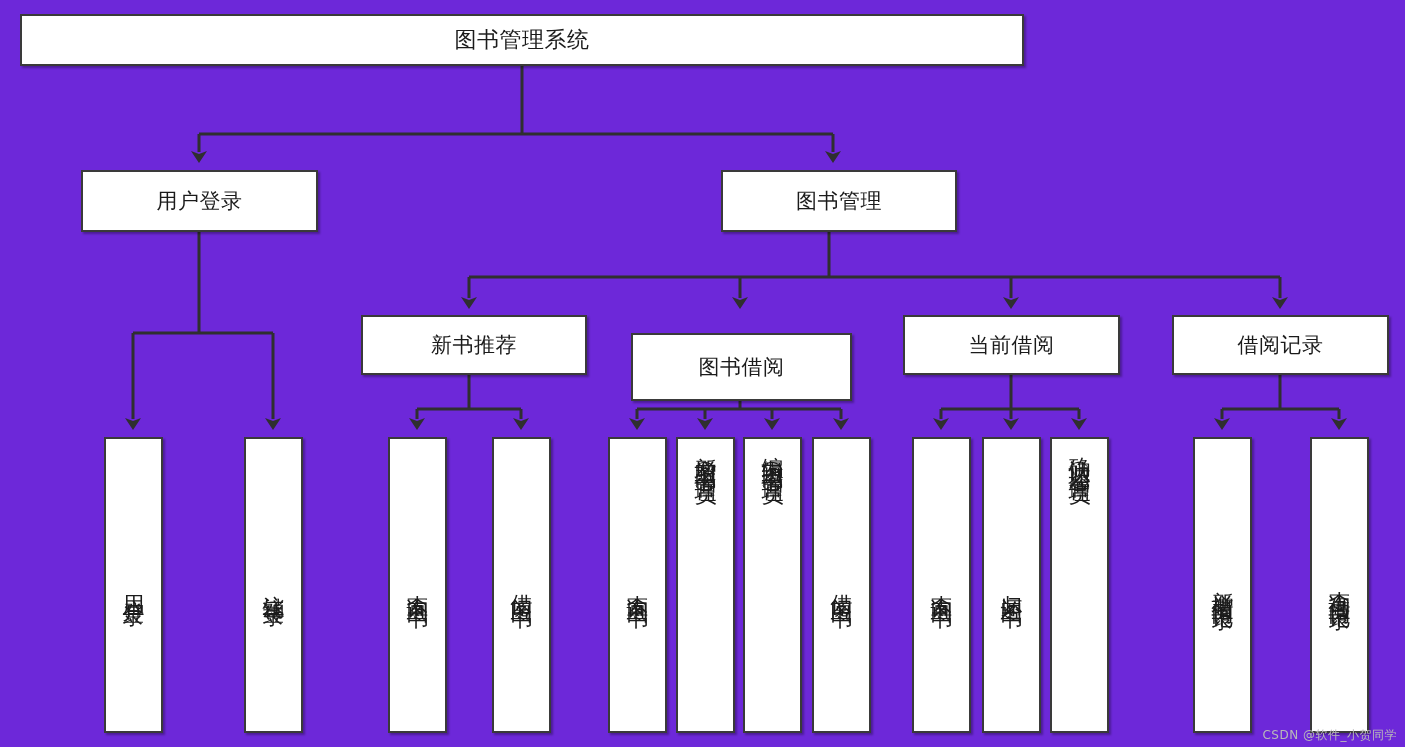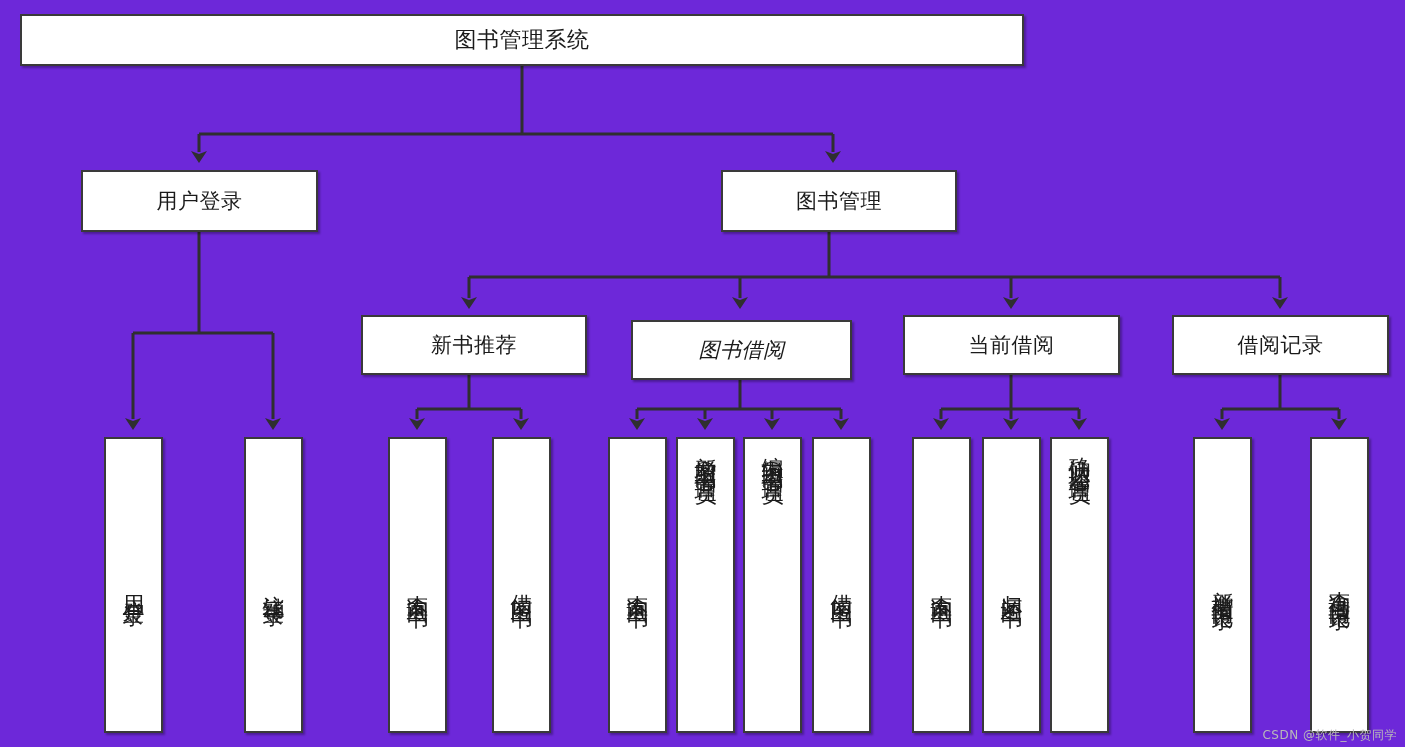--- a/index.html
+++ b/index.html
@@ -138,21 +138,21 @@
   </div>
 
   <div class="node h" style="left:711px; top:170px; width:236px; height:62px;margin-left:10px;">
     <span class="lbl">图书管理</span>
   </div>
 
   <div class="node h" style="left:361px; top:315px; width:226px; height:60px;">
     <span class="lbl">新书推荐</span>
   </div>
 
-  <div class="node h" style="left:631px; top:320px; width:221px; height:60px;font-style:italic;">
+  <div class="node h" style="left:631px; top:333px; width:221px; height:68px;">
     <span class="lbl">图书借阅</span>
   </div>
 
   <div class="node h" style="left:1172px; top:315px; width:217px; height:60px;">
     <span class="lbl">借阅记录</span>
   </div>
 
   <div class="node h" style="left:903px; top:315px; width:217px; height:60px;">
     <span class="lbl">当前借阅</span>
   </div>

